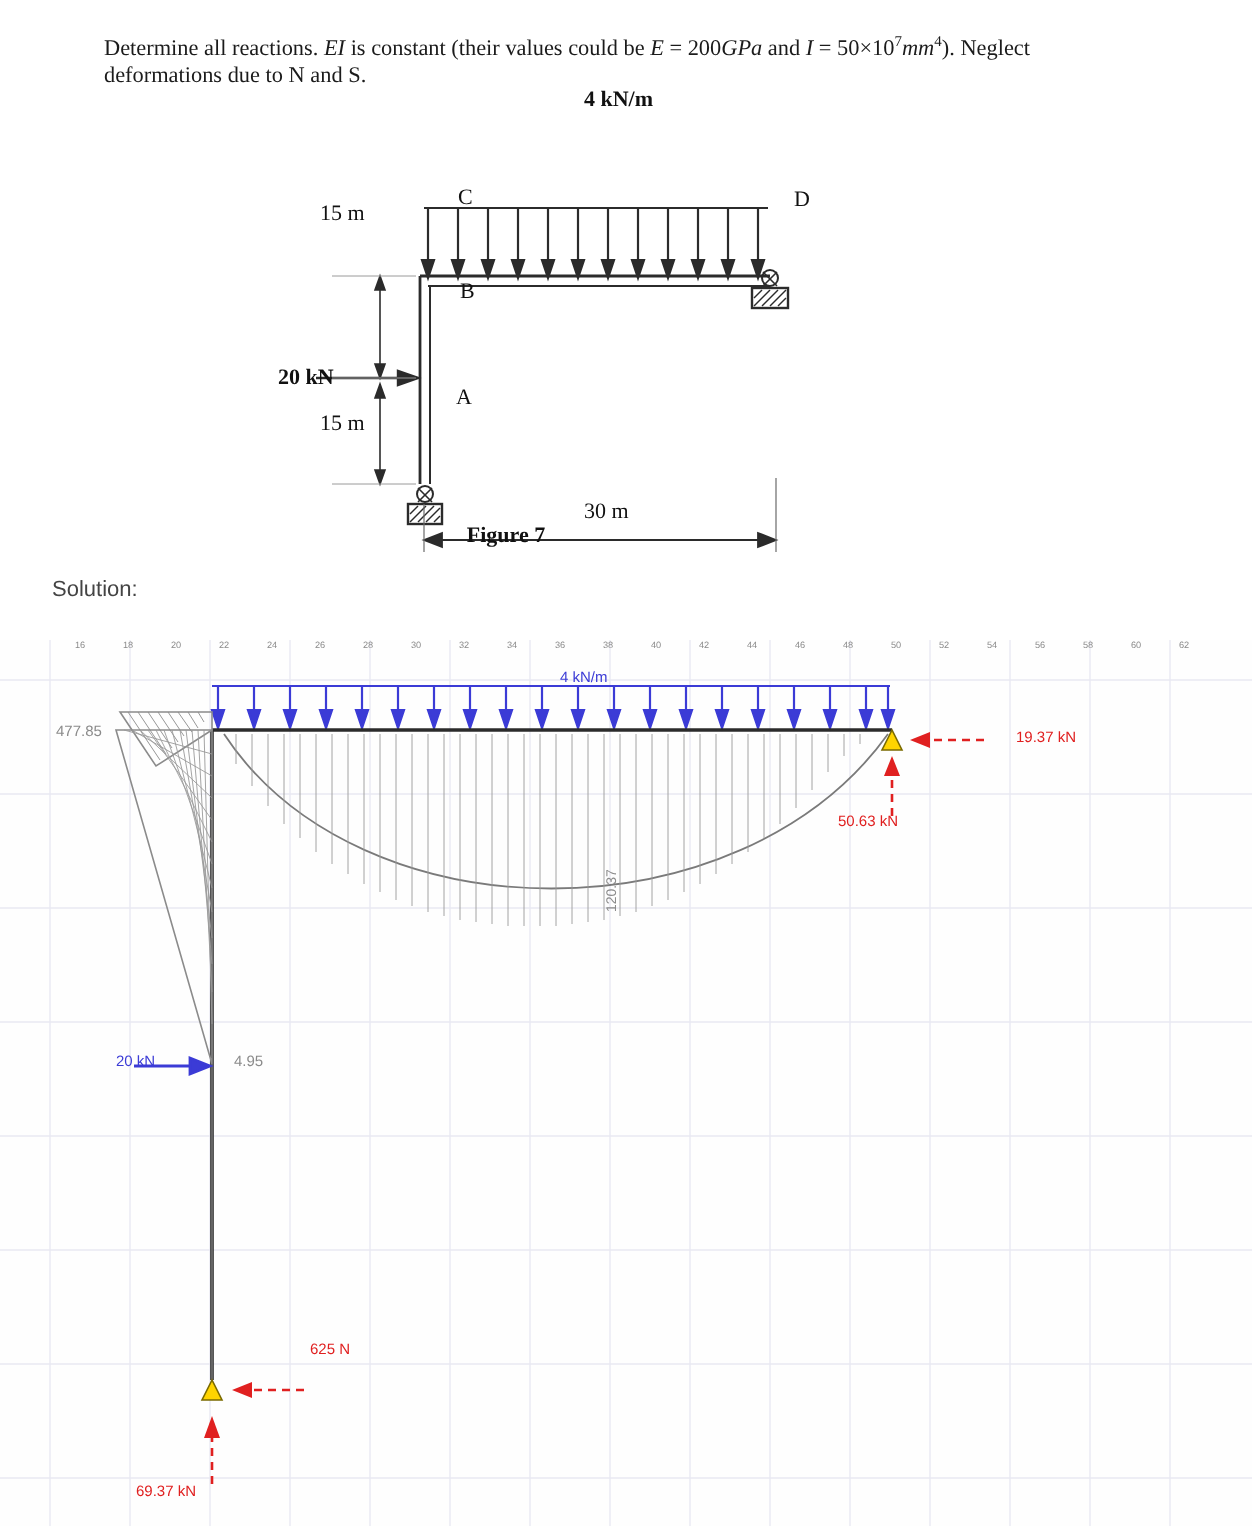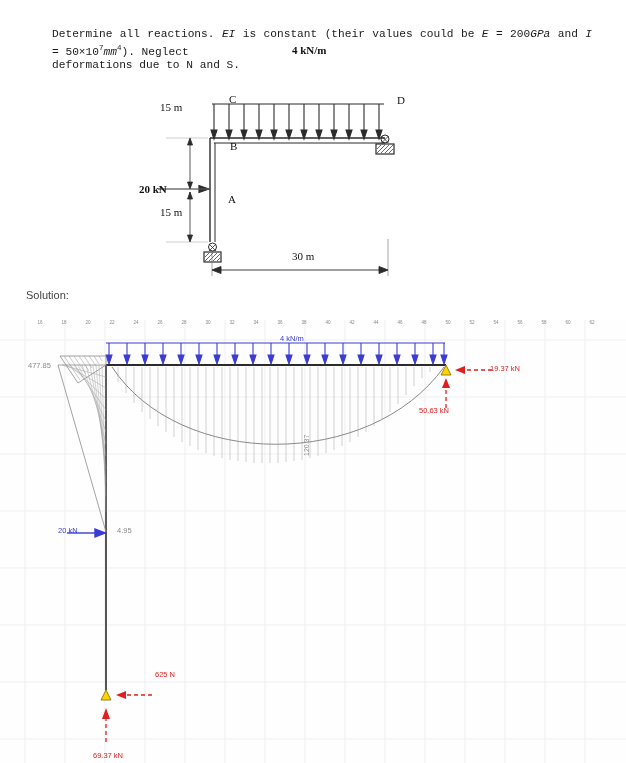--- a/index.html
+++ b/index.html
@@ -12,23 +12,23 @@
     height: 763px;
     position: relative;
     font-family: "Liberation Serif", serif;
     overflow: hidden;
   }
 
   
   #problem-statement {
     position: absolute;
     left: 52px;
-    top: 28px;
+    top: 14px;
     width: 540px;
-    font-family: Liberation Mono, monospace;
+    font-family: Liberation Serif, serif;
     font-size: 11.2px;
     line-height: 13.5px;
     color: #1b1b1b;
     text-align: justify;
   }
   #problem-statement .ital { font-style: italic; }
   sup { font-size: 7.5px; vertical-align: super; }
 
   
   #figure-block {
@@ -235,20 +235,21 @@
   <div class="fig-label fig-bold" style="left:292px; top:0px;">4 kN/m</div>
   <div class="fig-label fig-bold" style="left:139px; top:139px;">20 kN</div>
   <div class="fig-label fig-plain" style="left:160px; top:57px;">15 m</div>
   <div class="fig-label fig-plain" style="left:160px; top:162px;">15 m</div>
   <div class="fig-label fig-plain" style="left:292px; top:206px;">30 m</div>
   <div class="fig-label fig-node" style="left:228px; top:149px;">A</div>
   <div class="fig-label fig-node" style="left:230px; top:96px;">B</div>
   <div class="fig-label fig-node" style="left:229px; top:49px;">C</div>
   <div class="fig-label fig-node" style="left:397px; top:50px;">D</div>
 
+  <div id="figure-caption"><span id="fig-caption-shift">Figure 7</span></div>
 </div>
 
 <div id="solution-label">Solution:</div>
 
 <div id="analysis-canvas">
   <svg width="626" height="443" viewBox="0 0 626 443">
 
     <g stroke="#e9e9f2" stroke-width="0.7">
       <line x1="0" y1="20" x2="626" y2="20"></line>
       <line x1="0" y1="77" x2="626" y2="77"></line>
@@ -499,17 +500,17 @@
     <div class="ruler-tick-label" style="left:568px;">60</div>
     <div class="ruler-tick-label" style="left:592px;">62</div>
   </div>
 
   
   <div class="an-label lbl-blue" style="left:280px; top:14px;">4 kN/m</div>
   <div class="an-label lbl-gray" style="left:28px;  top:41px;">477.85</div>
   <div class="an-label lbl-vert" style="left:303px; top:136px;">120.37</div>
   <div class="an-label lbl-blue" style="left:58px;  top:206px;">20 kN</div>
   <div class="an-label lbl-gray" style="left:117px; top:206px;">4.95</div>
-  <div class="an-label lbl-red" style="left:490px; top:44px;">19.37 kN</div>
+  <div class="an-label lbl-red" style="left:508px; top:44px;">19.37 kN</div>
   <div class="an-label lbl-red" style="left:419px; top:86px;">50.63 kN</div>
   <div class="an-label lbl-red" style="left:155px; top:350px;">625 N</div>
-  <div class="an-label lbl-red" style="left:93px;  top:421px;margin-top:10px;">69.37 kN</div>
+  <div class="an-label lbl-red" style="left:68px;  top:421px;">69.37 kN</div>
 </div>
 
 </body></html>

